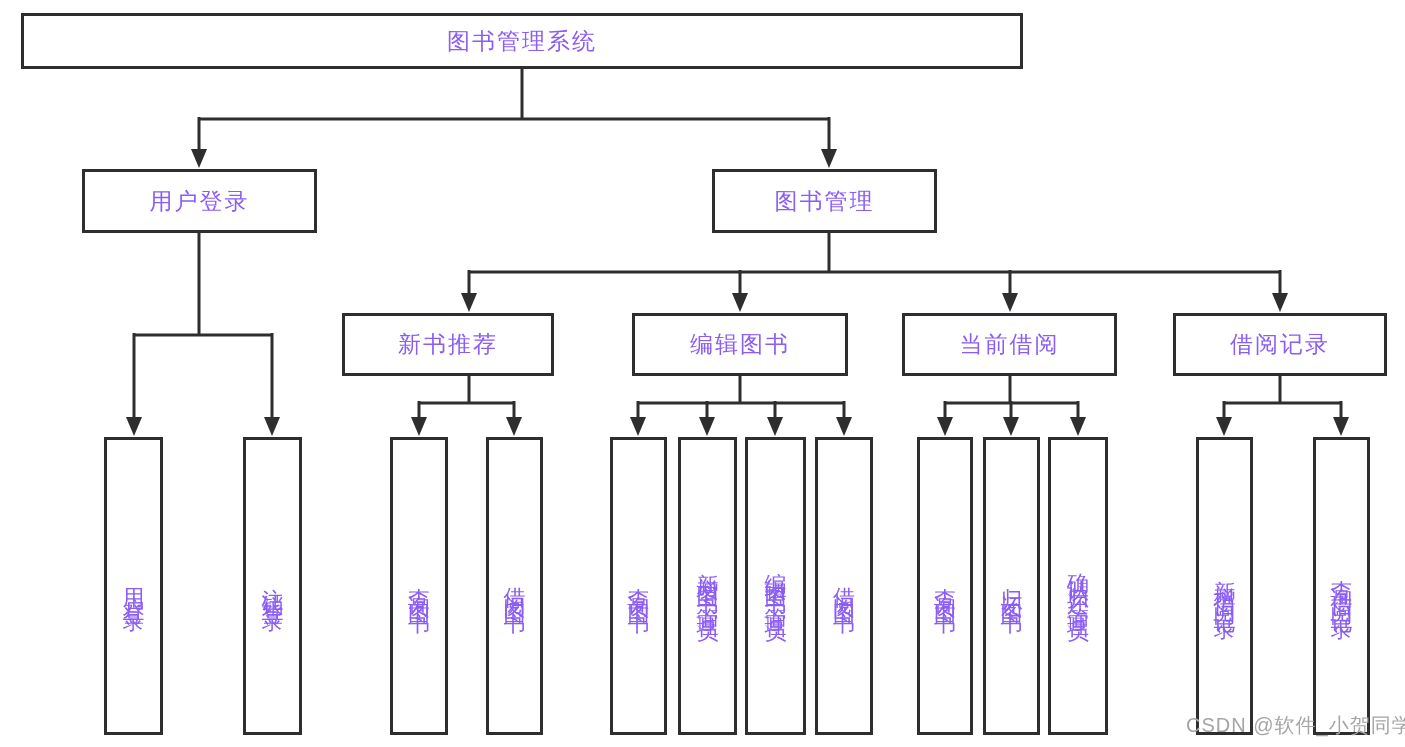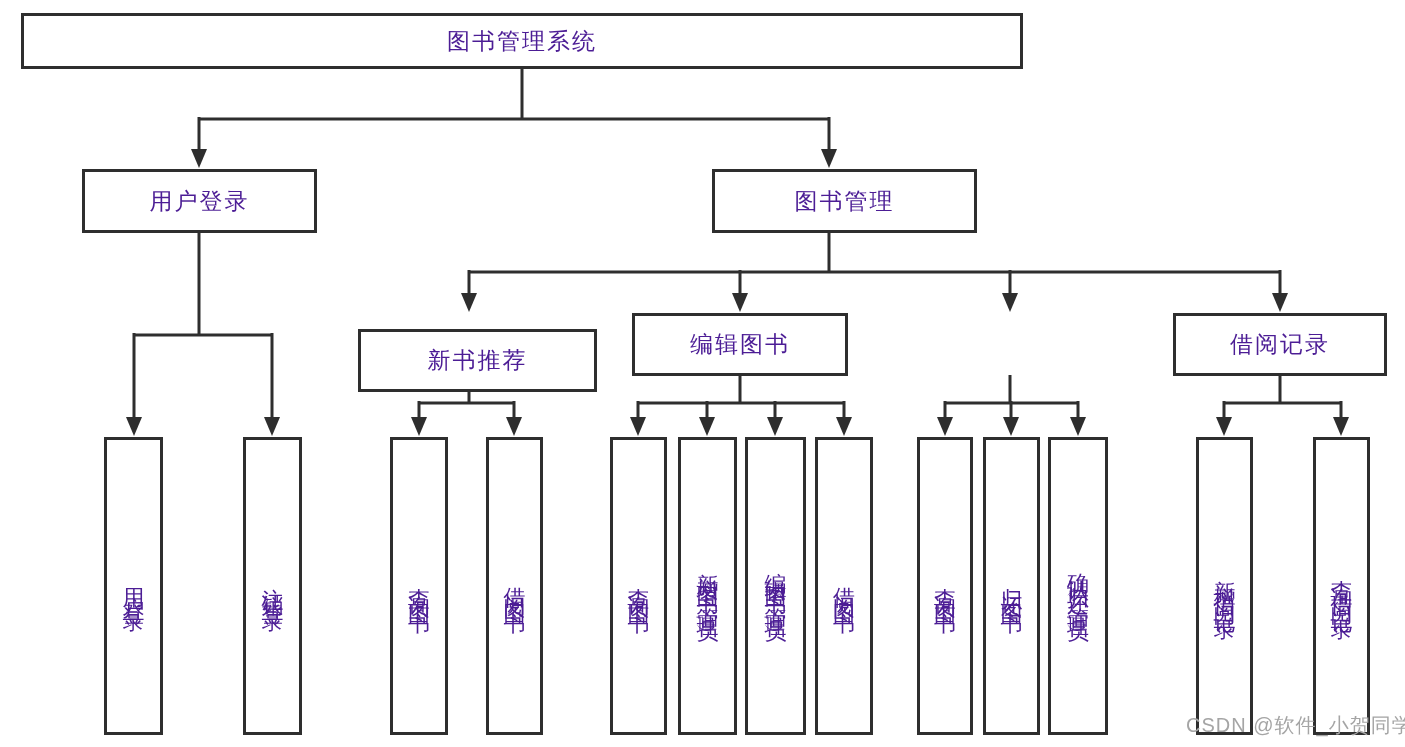--- a/index.html
+++ b/index.html
@@ -24,21 +24,21 @@
     pointer-events: none;
   }
   .box {
     position: absolute;
     box-sizing: border-box;
     border: 3px solid #2e2e2e;
     background: #ffffff;
     display: flex;
     align-items: center;
     justify-content: center;
-    color: #4c1d95;
+    color: #8b5cf6;
   }
   .hlabel {
     font-size: 23px;
     letter-spacing: 2px;
     white-space: nowrap;
   }
   .vlabel {
     writing-mode: vertical-rl;
     text-orientation: mixed;
     font-size: 22px;
@@ -120,29 +120,32 @@
     </g>
   </svg>
 
   <div class="box" style="left:21px; top:13px; width:1002px; height:56px;">
     <span class="hlabel">图书管理系统</span>
   </div>
 
   <div class="box" style="left:82px; top:169px; width:235px; height:64px;">
     <span class="hlabel">用户登录</span>
   </div>
-  <div class="box" style="left:712px; top:169px; width:265px; height:64px;">
+  <div class="box" style="left:712px; top:169px; width:225px; height:64px;">
     <span class="hlabel">图书管理</span>
   </div>
 
-  <div class="box" style="left:358px; top:313px; width:239px; height:63px;margin-top:16px;">
+  <div class="box" style="left:342px; top:313px; width:212px; height:63px;">
     <span class="hlabel">新书推荐</span>
   </div>
   <div class="box" style="left:632px; top:313px; width:216px; height:63px;">
     <span class="hlabel">编辑图书</span>
+  </div>
+  <div class="box" style="left:902px; top:313px; width:215px; height:63px;">
+    <span class="hlabel">当前借阅</span>
   </div>
   <div class="box" style="left:1173px; top:313px; width:214px; height:63px;">
     <span class="hlabel">借阅记录</span>
   </div>
 
   <div class="box" style="left:104px; top:437px; width:59px; height:298px;">
     <span class="vlabel">用户登录</span>
   </div>
   <div class="box" style="left:243px; top:437px; width:59px; height:298px;">
     <span class="vlabel">注销登录</span>

